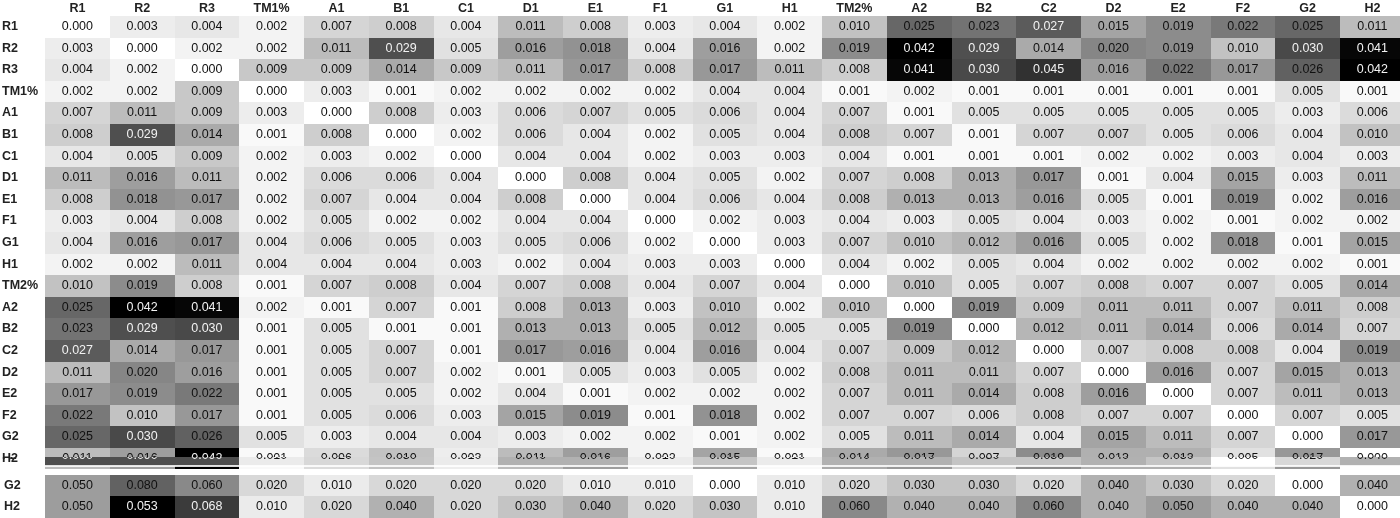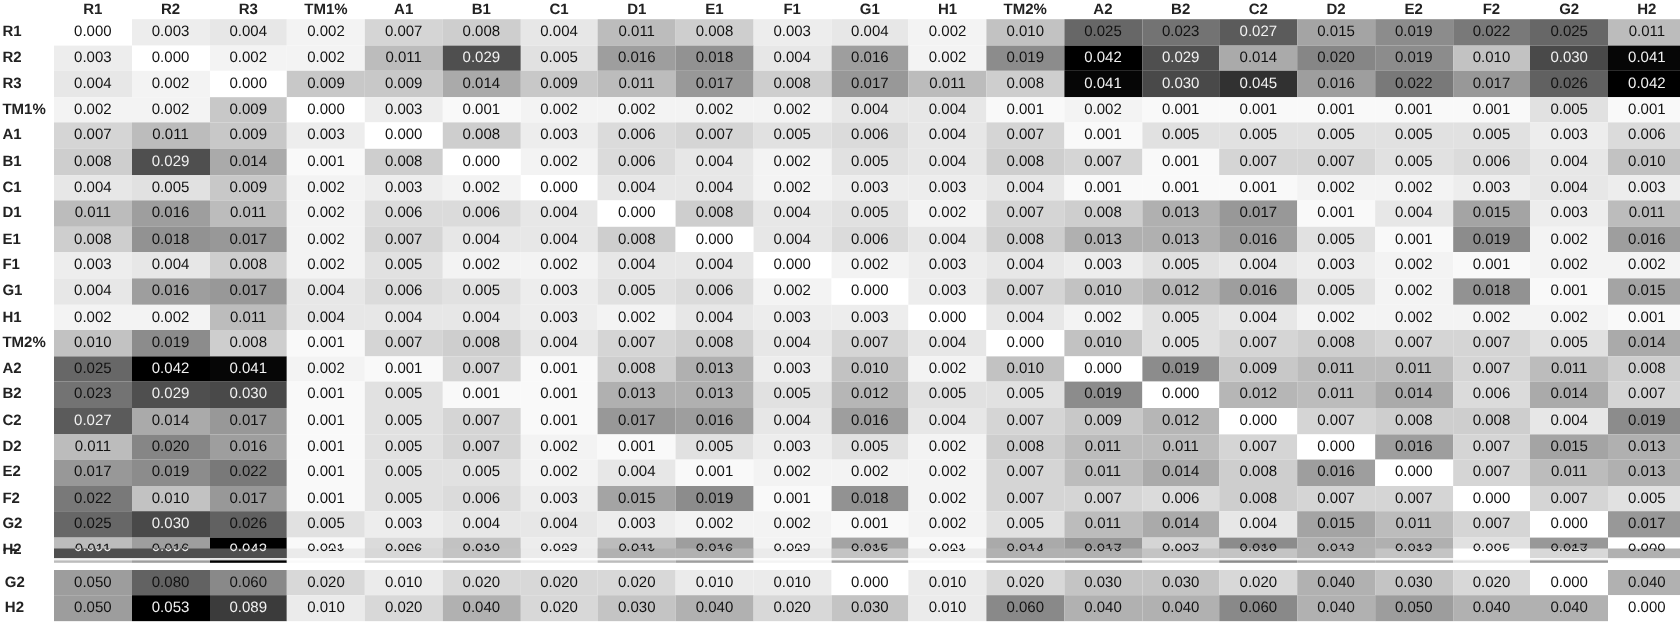--- a/index.html
+++ b/index.html
@@ -605,21 +605,21 @@
       <div class="cell" style="background: rgb(177, 177, 177); color: rgb(17, 17, 17);">0.040</div>
       <div class="cell" style="background: rgb(196, 196, 196); color: rgb(17, 17, 17);">0.030</div>
       <div class="cell" style="background: rgb(216, 216, 216); color: rgb(17, 17, 17);">0.020</div>
       <div class="cell" style="background: rgb(255, 255, 255); color: rgb(17, 17, 17);">0.000</div>
       <div class="cell" style="background: rgb(177, 177, 177); color: rgb(17, 17, 17);">0.040</div>
     </div>
     <div class="row">
       <div class="rlabel">H2</div>
       <div class="cell" style="background: rgb(157, 157, 157); color: rgb(17, 17, 17);">0.050</div>
       <div class="cell" style="background: rgb(0, 0, 0); color: rgb(242, 242, 242);">0.053</div>
-      <div class="cell" style="background: rgb(59, 59, 59); color: rgb(242, 242, 242);">0.089</div>
+      <div class="cell" style="background: rgb(59, 59, 59); color: rgb(242, 242, 242);">0.068</div>
       <div class="cell" style="background: rgb(235, 235, 235); color: rgb(17, 17, 17);">0.010</div>
       <div class="cell" style="background: rgb(216, 216, 216); color: rgb(17, 17, 17);">0.020</div>
       <div class="cell" style="background: rgb(177, 177, 177); color: rgb(17, 17, 17);">0.040</div>
       <div class="cell" style="background: rgb(216, 216, 216); color: rgb(17, 17, 17);">0.020</div>
       <div class="cell" style="background: rgb(196, 196, 196); color: rgb(17, 17, 17);">0.030</div>
       <div class="cell" style="background: rgb(177, 177, 177); color: rgb(17, 17, 17);">0.040</div>
       <div class="cell" style="background: rgb(216, 216, 216); color: rgb(17, 17, 17);">0.020</div>
       <div class="cell" style="background: rgb(196, 196, 196); color: rgb(17, 17, 17);">0.030</div>
       <div class="cell" style="background: rgb(235, 235, 235); color: rgb(17, 17, 17);">0.010</div>
       <div class="cell" style="background: rgb(137, 137, 137); color: rgb(17, 17, 17);">0.060</div>

